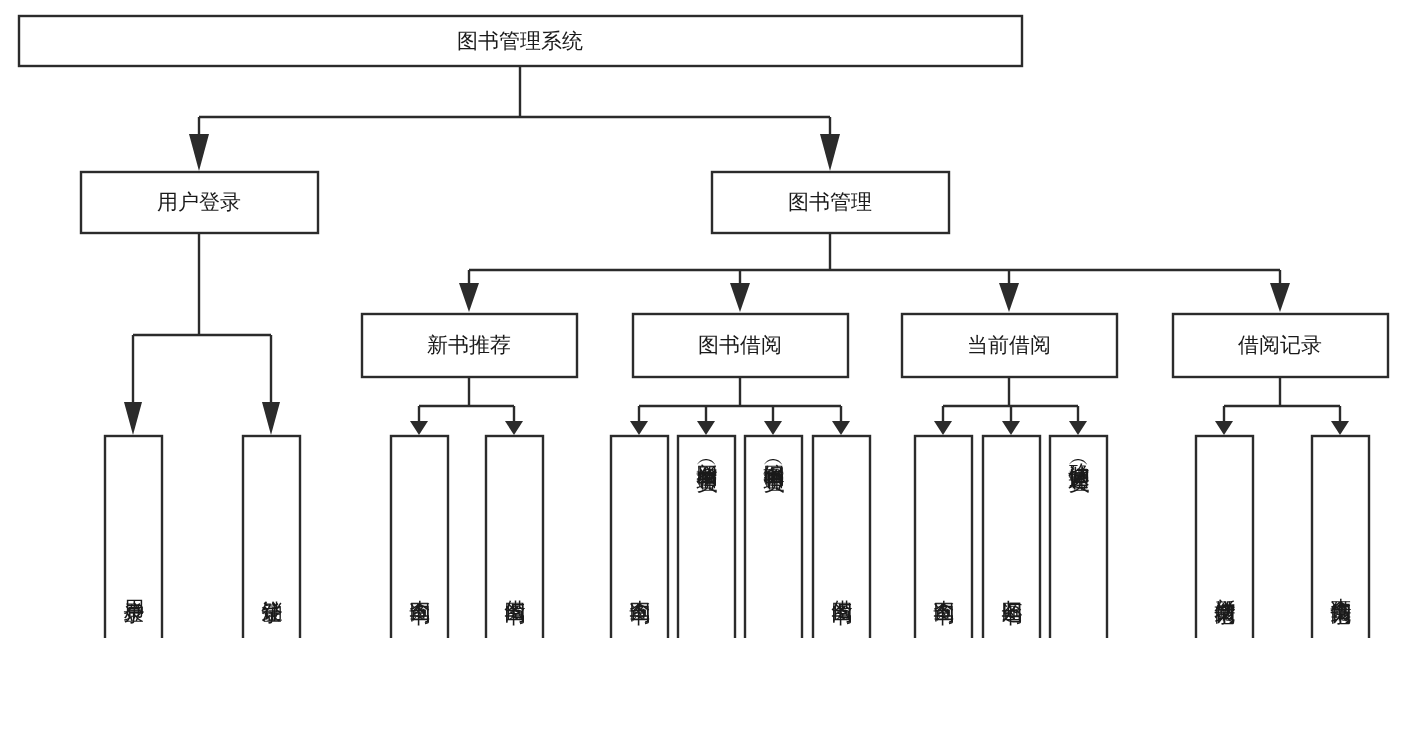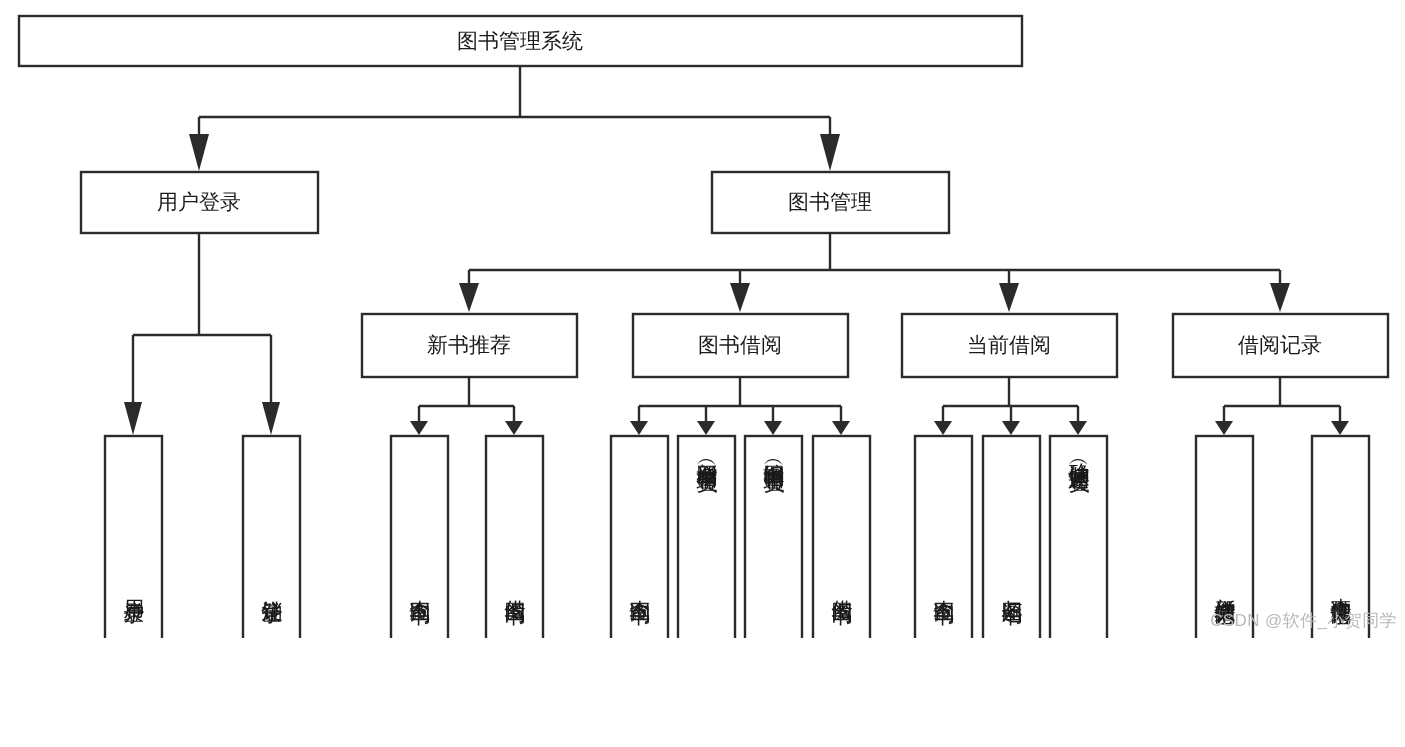--- a/index.html
+++ b/index.html
@@ -207,15 +207,14 @@
   <div class="node-label-v" style="left:745px; top:436px; width:57px; height:299px; justify-content:flex-start; padding-top:10px; box-sizing:border-box;">编辑图书（管理员）</div>
   <div class="node-label-v" style="left:813px; top:436px; width:57px; height:299px;">借阅图书</div>
 
   <div class="node-label-v" style="left:915px; top:436px; width:57px; height:299px;">查询图书</div>
   <div class="node-label-v" style="left:983px; top:436px; width:57px; height:299px;">归还图书</div>
   <div class="node-label-v" style="left:1050px; top:436px; width:57px; height:299px; justify-content:flex-start; padding-top:10px; box-sizing:border-box;">确认归还（管理员）</div>
 
   <div class="node-label-v" style="left:1196px; top:436px; width:57px; height:299px;">新增借阅记录</div>
   <div class="node-label-v" style="left:1312px; top:436px; width:57px; height:299px;">查询借阅记录</div>
 
-  <div class="watermark">CSDN @软件_小贺同学</div>
 
 </div>
 
 </body></html>

